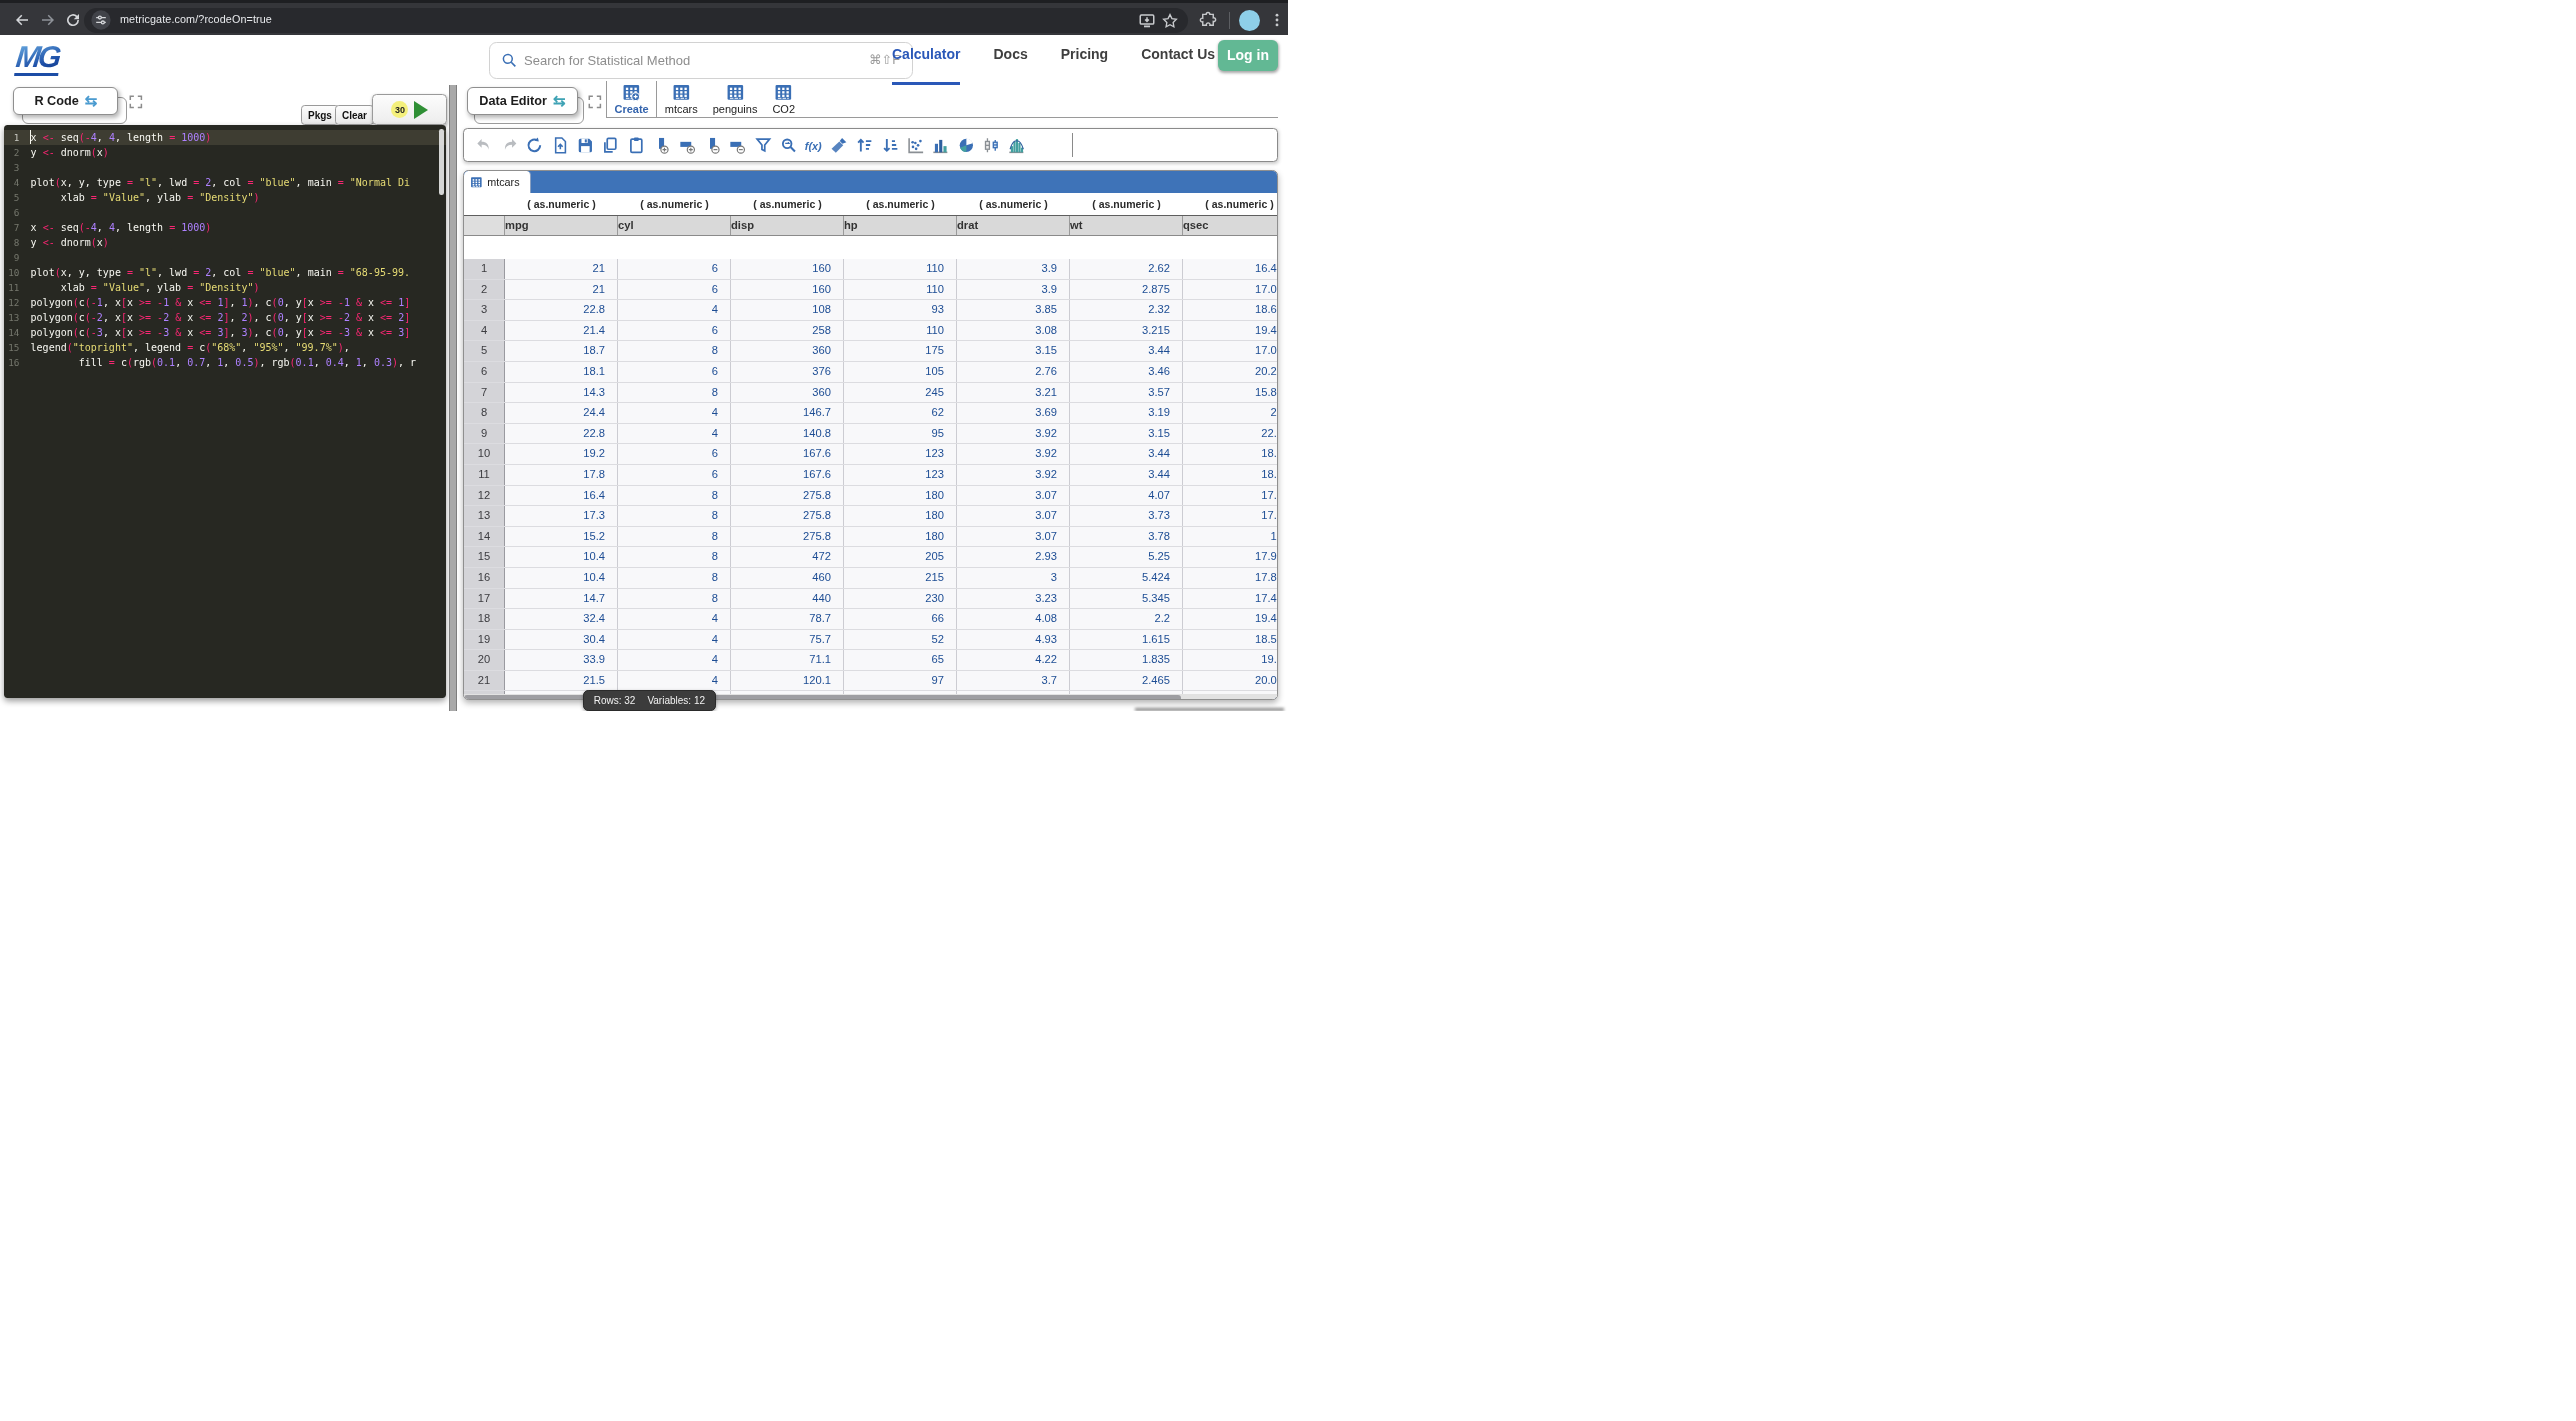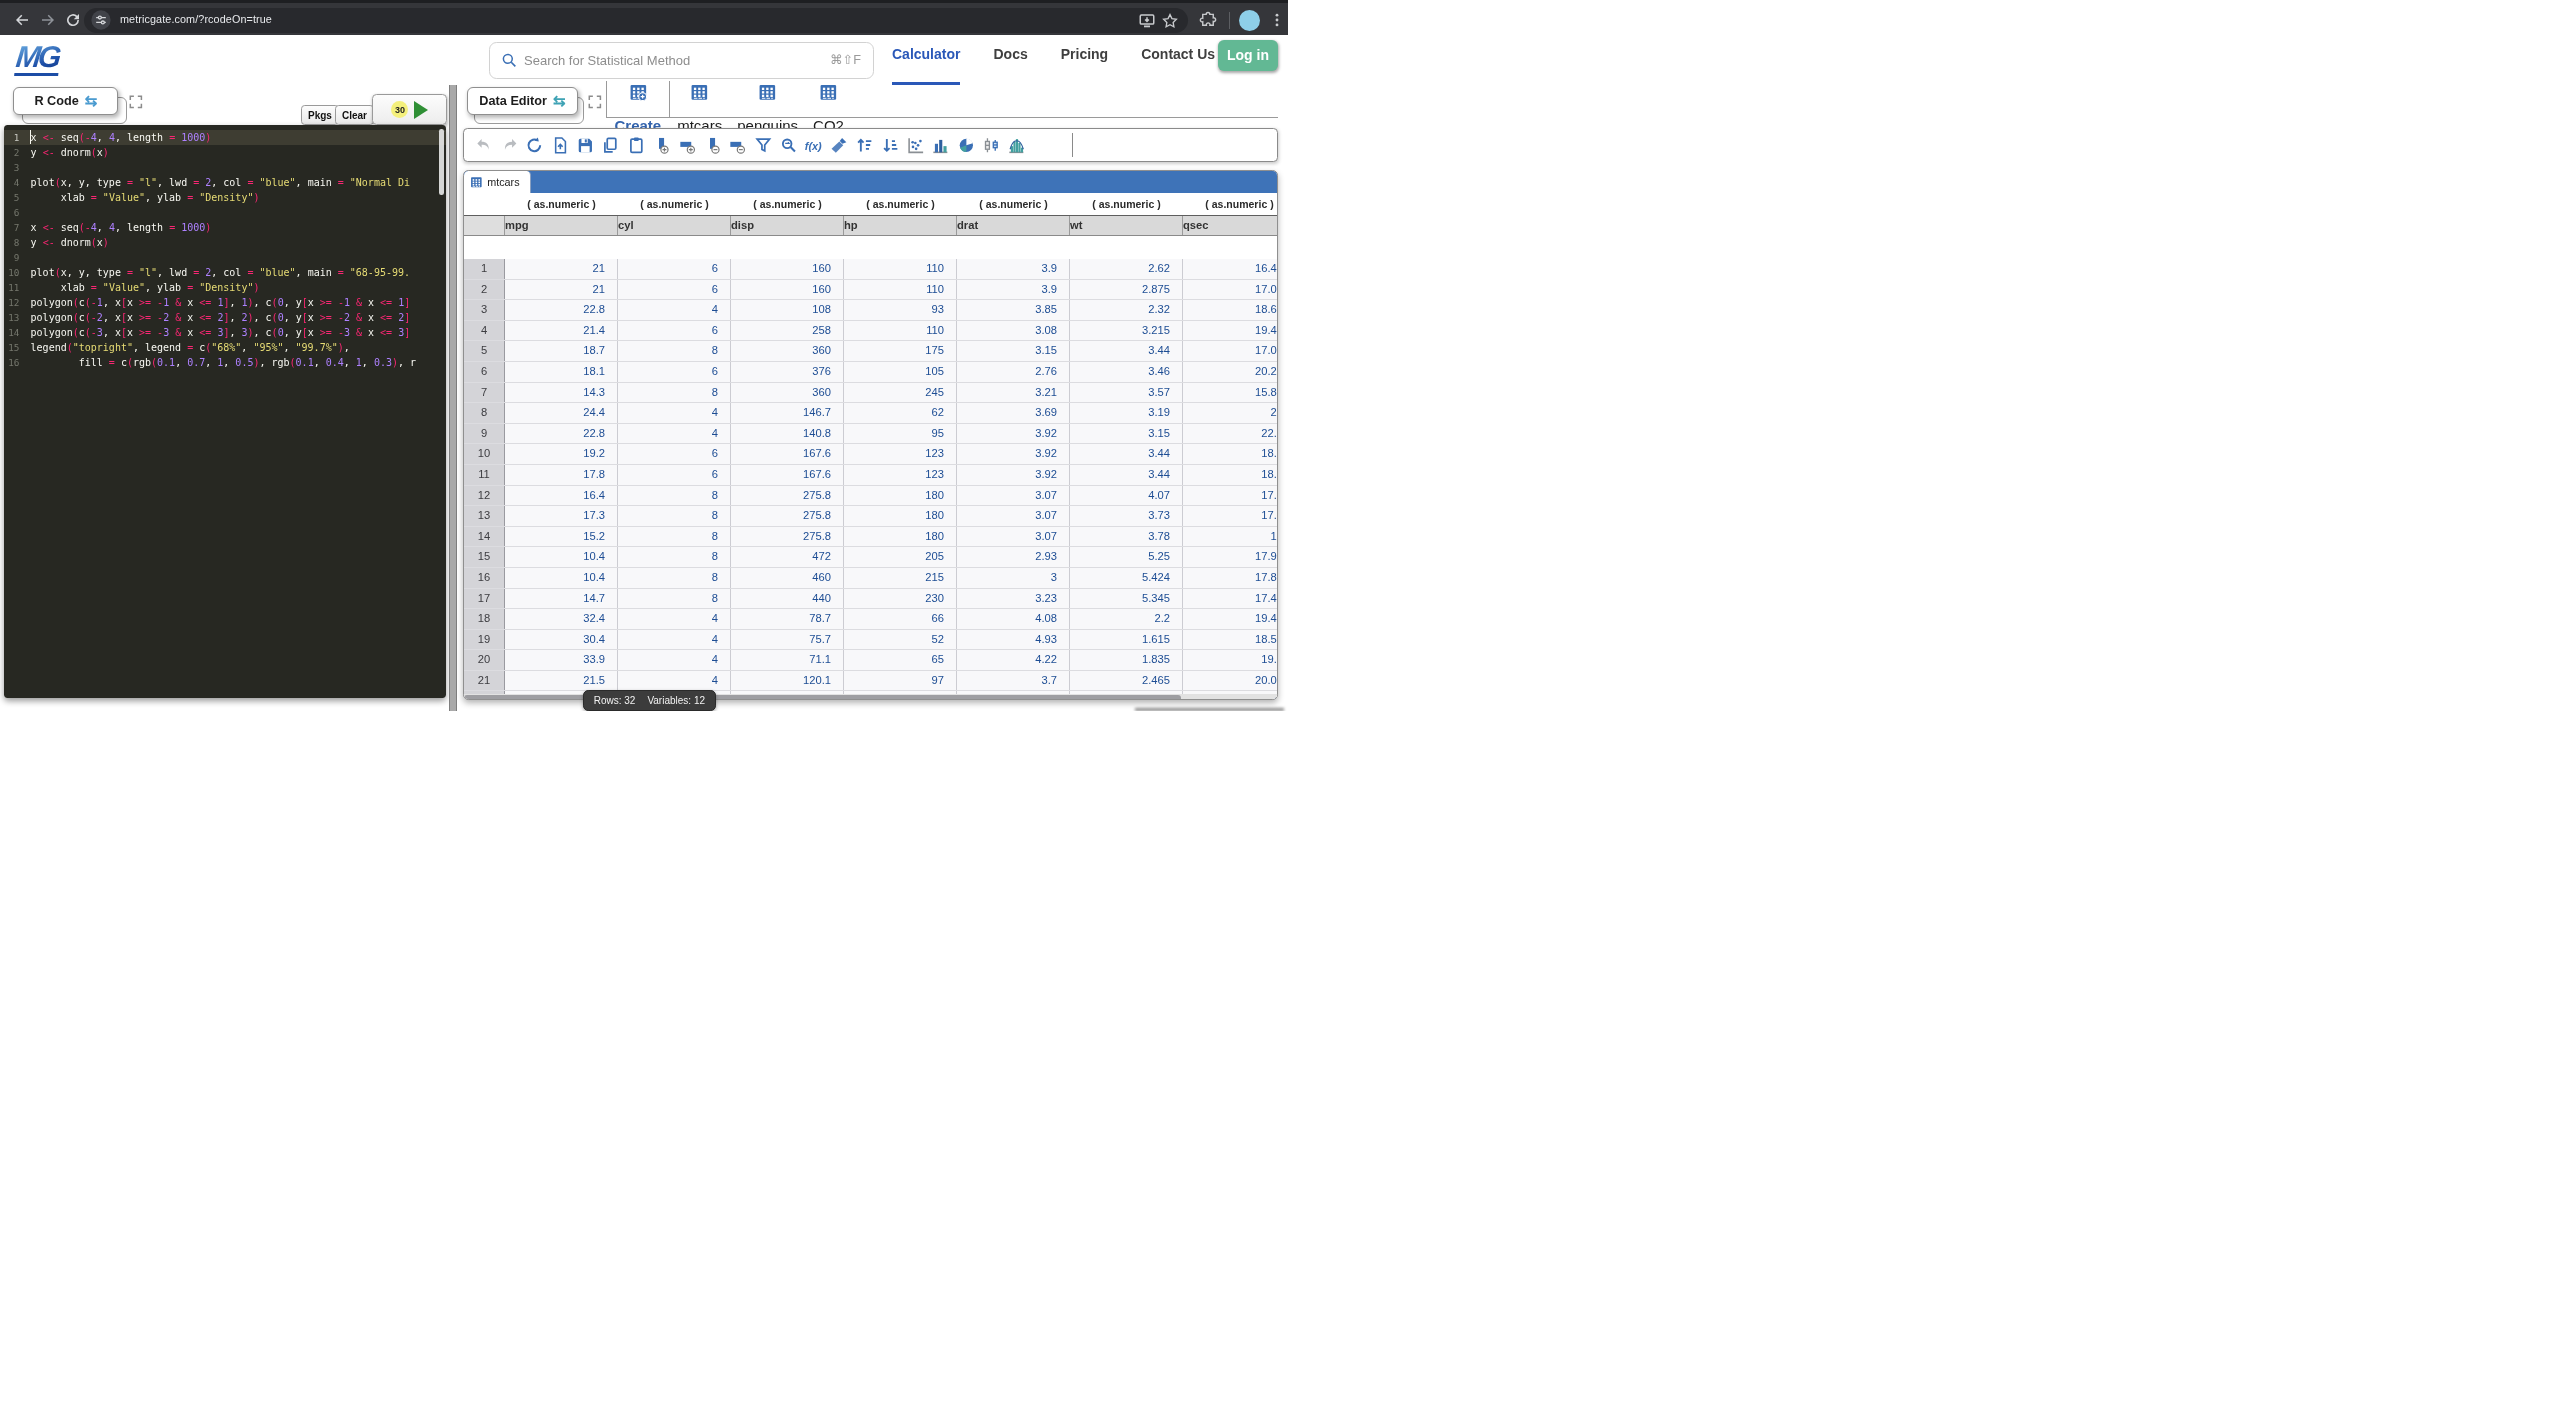--- a/index.html
+++ b/index.html
@@ -20,21 +20,21 @@
   #divider-v { position:absolute; left:1229px; top:9px; width:0.7px; height:17px; background:#5c5e62; }
   #avatar { position:absolute; left:1239px; top:6.7px; width:21px; height:21px; border-radius:50%; cursor:pointer; }
 
   
   #site-header { position:absolute; left:0; top:35px; width:1288px; height:50px; background:#fff; }
   #logo { position:absolute; left:16.4px; top:4.5px; font-size:30px; font-weight:bold; font-style:italic;
     background:linear-gradient(160deg,#67a9e0 10%,#1c4da6 70%,#123a85);
     -webkit-background-clip:text; background-clip:text; color:transparent;
     letter-spacing:-3px; transform:skewX(-6deg); cursor:pointer;
     text-shadow:none; border-bottom:3px solid #1c4da6; line-height:1.1; padding:0 1.5px 0 0;}
-  #search-box { position:absolute; left:489px; top:6.7px; width:385px; height:37px; background:#fff;
+  #search-box { position:absolute; left:489px; top:6.7px; width:424px; height:37px; background:#fff;
     border:1.5px solid #d2d2d2; border-radius:7.5px; }
   #search-box .mag { position:absolute; left:10.5px; top:9.7px; width:16.4px; height:16.4px; }
   #search-input { position:absolute; left:34px; top:3px; width:269px; height:30px; border:none; outline:none;
     font-size:13px; color:#333; font-family:"Liberation Sans",sans-serif; background:transparent; }
   #search-input::placeholder { color:#8d8d8d; }
   #search-shortcut { position:absolute; right:12px; top:9.7px; font-size:12.7px; color:#9a9a9a; }
   #nav { position:absolute; left:892px; top:10.5px; width:314px; height:30px; display:flex; gap:33px; align-items:flex-start; }
   .nav-link { font-size:14px; font-weight:bold; color:#3f3f3f; cursor:pointer; padding-bottom:20px; white-space:nowrap; }
   .nav-link.active { color:#2a58b8; border-bottom:3px solid #2a58b8; }
   #login-btn { position:absolute; left:1218px; top:4.5px; width:60px; height:31px; background:#62b894;
@@ -79,21 +79,21 @@
   
   #splitter { position:absolute; left:449px; top:85px; width:7.5px; height:626px; background:#a9a9a9;
     border-left:0.7px solid #7e7e7e; border-right:0.7px solid #7e7e7e; cursor:col-resize; }
 
   
   #dataset-bar { position:absolute; left:606px; top:81px; width:672px; height:37px; border-bottom:1.1px solid #9a9a9a; display:flex; }
   .ds-tab { position:relative; display:flex; flex-direction:column; align-items:center; justify-content:flex-start;
     padding:1.5px 7.5px 0 7.5px; cursor:pointer; }
   .ds-tab.active { border-left:0.7px solid #9a9a9a; border-right:0.7px solid #9a9a9a; }
   .ds-tab .ds-icon { width:18.7px; height:18.7px; }
-  .ds-tab .ds-label { font-size:15px; color:#1d1d1d; margin-top:16px;text-align:right; }
+  .ds-tab .ds-label { font-size:11px; color:#1d1d1d; margin-top:2px;text-align:right; }
   .ds-tab.active .ds-label { color:#3464ad; font-weight:bold; }
 
   #toolbar { position:absolute; left:463px; top:128px; width:815px; height:34px; background:#fff;
     border:1.1px solid #8a8a8a; border-radius:4.5px; box-shadow:0.7px 1.5px 3.7px rgba(0,0,0,.2);
     display:flex; align-items:center; padding-left:10.5px; gap:6.7px; }
   .tb-icon { width:18.7px; height:18.7px; cursor:pointer; flex:0 0 auto; }
   .tb-icon svg { width:100%; height:100%; }
   #tb-divider { width:1.1px; height:24px; background:#8a8a8a; margin-left:39px; }
 
   

